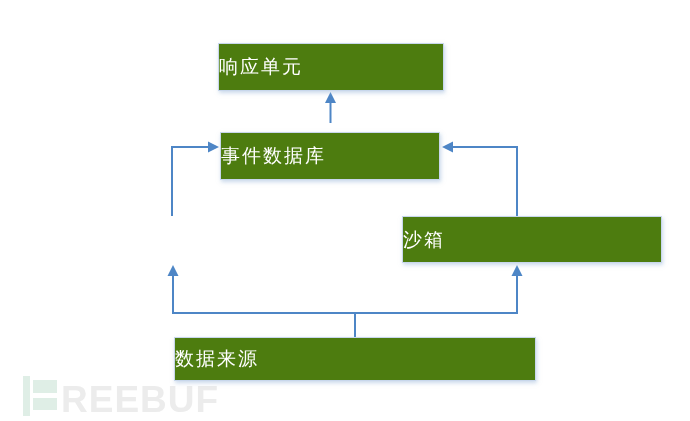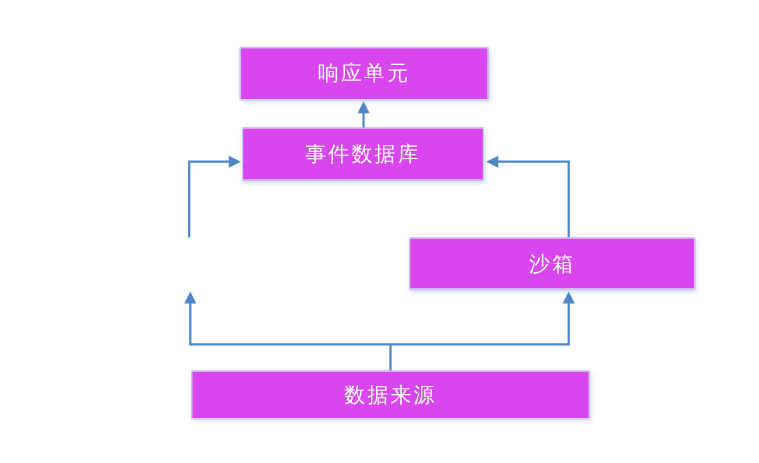--- a/index.html
+++ b/index.html
@@ -17,35 +17,34 @@
   }
   .connectors {
     position: absolute;
     left: 0; top: 0;
     width: 690px; height: 421px;
     z-index: 2;
   }
   .node {
     position: absolute;
     z-index: 3;
-    background: #d946ef;
+    background: #4d7c0f;
     border: 1px solid #c8d7ec;
     box-shadow: 1px 2px 4px rgba(150,180,215,0.5);
     color: #ffffff;
     display: flex;
     align-items: center;
-    justify-content: center;
     font-size: 19px;
     letter-spacing: 2px;
     box-sizing: border-box;
   }
   .node-response-unit  { left: 218px; top: 43px;  width: 226px; height: 48px; }
-  .node-event-database { left: 220px; top: 116px; width: 220px; height: 48px; }
+  .node-event-database { left: 220px; top: 132px; width: 220px; height: 48px; }
   .node-event-generator{ left: 62px;  top: 216px; width: 223px; height: 47px; }
-  .node-sandbox        { left: 372px; top: 216px; width: 260px; height: 47px; }
+  .node-sandbox        { left: 402px; top: 216px; width: 260px; height: 47px; }
   .node-data-source    { left: 174px; top: 337px; width: 362px; height: 44px; }
 
   .watermark {
     position: absolute;
     left: 0; top: 370px;
     width: 260px; height: 51px;
     z-index: 1;
   }
   .wm-bar-v {
     position: absolute;
@@ -74,20 +73,26 @@
     line-height: 37px;
     letter-spacing: 1px;
     color: #ececec;
   }
 </style>
 </head>
 <body>
 
 <div class="canvas">
 
+  <div class="watermark">
+    <div class="wm-bar-v"></div>
+    <div class="wm-bar-h1"></div>
+    <div class="wm-bar-h2"></div>
+    <div class="wm-text">REEBUF</div>
+  </div>
 
   <svg class="connectors" viewBox="0 0 690 421" xmlns="http://www.w3.org/2000/svg">
 
     <line x1="330.5" y1="123" x2="330.5" y2="102" stroke="#4e86c6" stroke-width="2"></line>
     <polygon points="330.5,92 325,103 336,103" fill="#4e86c6"></polygon>
 
     <polyline points="172,216 172,147 209,147" fill="none" stroke="#4e86c6" stroke-width="2"></polyline>
     <polygon points="219,147 208,141.5 208,152.5" fill="#4e86c6"></polygon>
 
     <polyline points="517,216 517,147 452,147" fill="none" stroke="#4e86c6" stroke-width="2"></polyline>

